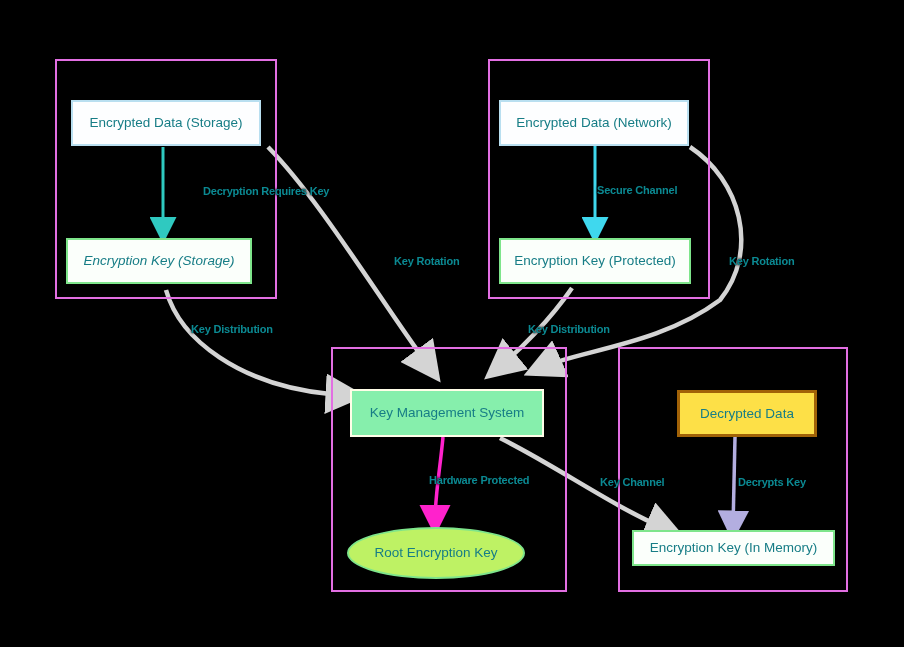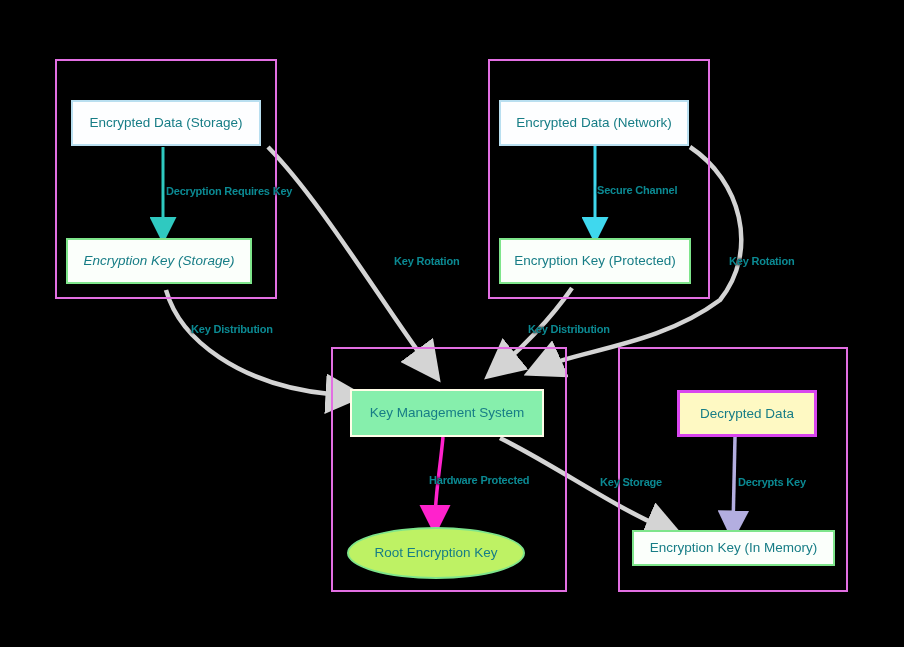--- a/index.html
+++ b/index.html
@@ -10,21 +10,21 @@
   svg#wires{position:absolute;left:0;top:0;width:904px;height:647px;pointer-events:none;}
 
   .cluster{position:absolute;border:2.5px solid #e26fe2;background:transparent;box-sizing:border-box;}
 
   .node{position:absolute;box-sizing:border-box;display:flex;align-items:center;
         justify-content:center;text-align:center;color:#177d86;font-size:13.5px;
         line-height:1.15;padding:5px 6px;}
   .n-data{background:#fdfeff;border:2px solid #b9dff0;}
   .n-key{background:#fbfffb;border:2px solid #7ee58b;}
   .n-kms{background:#86efac;border:2px solid #fffee8;}
-  .n-dec{background:#fef9c3;border:3px solid #d946ef;}
+  .n-dec{background:#fde047;border:3px solid #a16207;}
   .n-root{background:#bef264;border:2.5px solid #7ee58b;border-radius:50%;}
 
   .elabel{position:absolute;color:#0b8a93;font-size:11px;font-weight:bold;
           white-space:nowrap;text-shadow:0 0 2px #000,0 0 3px #000;letter-spacing:-0.2px;}
 </style>
 </head>
 <body>
 
 <div id="stage">
 
@@ -96,31 +96,31 @@
   </div>
 
   <div class="node n-dec" style="left:677px;top:390px;width:140px;height:47px;">
     <span>Decrypted Data</span>
   </div>
 
   <div class="node n-key" style="left:632px;top:530px;width:203px;height:36px;">
     <span>Encryption Key (In Memory)</span>
   </div>
 
-  <div class="elabel" style="left:166px;top:185px;">Decryption Requires Key</div>
+  <div class="elabel" style="left:166px;top:185px;padding-left:37px;">Decryption Requires Key</div>
 
   <div class="elabel" style="left:597px;top:184px;">Secure Channel</div>
 
   <div class="elabel" style="left:394px;top:255px;">Key Rotation</div>
 
   <div class="elabel" style="left:729px;top:255px;">Key Rotation</div>
 
   <div class="elabel" style="left:191px;top:323px;">Key Distribution</div>
 
   <div class="elabel" style="left:528px;top:323px;">Key Distribution</div>
 
   <div class="elabel" style="left:429px;top:474px;">Hardware Protected</div>
 
-  <div class="elabel" style="left:600px;top:476px;">Key Storage</div>
+  <div class="elabel" style="left:600px;top:476px;">Key Channel</div>
 
   <div class="elabel" style="left:738px;top:476px;">Decrypts Key</div>
 
 </div>
 
 </body></html>

